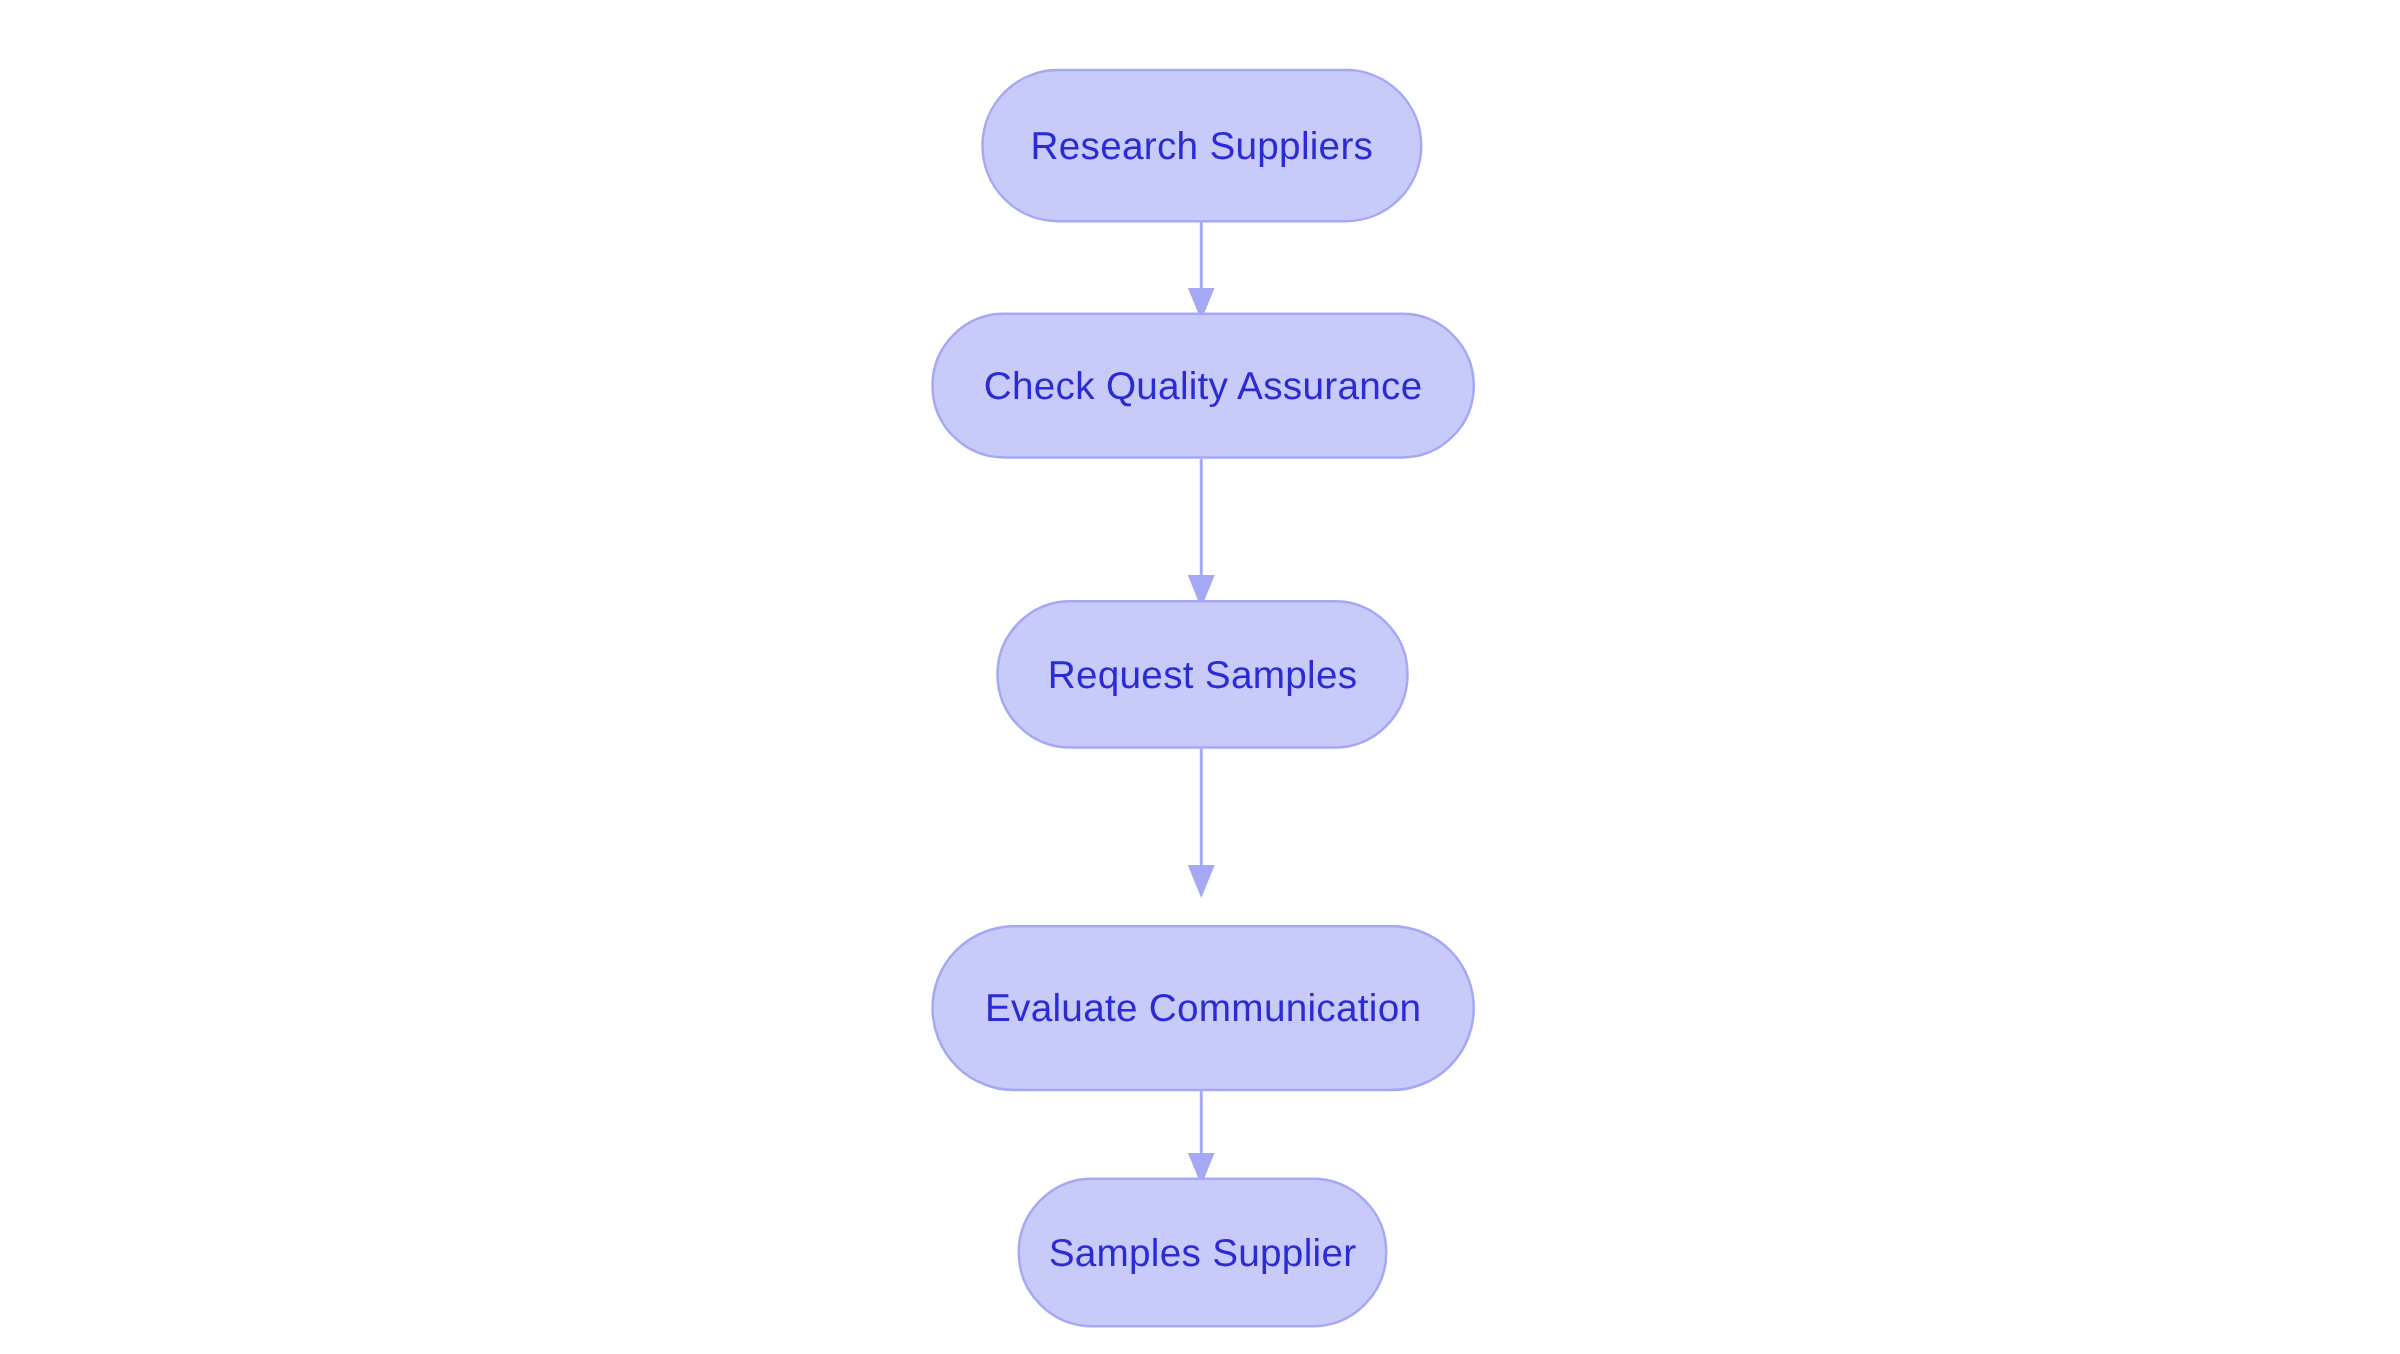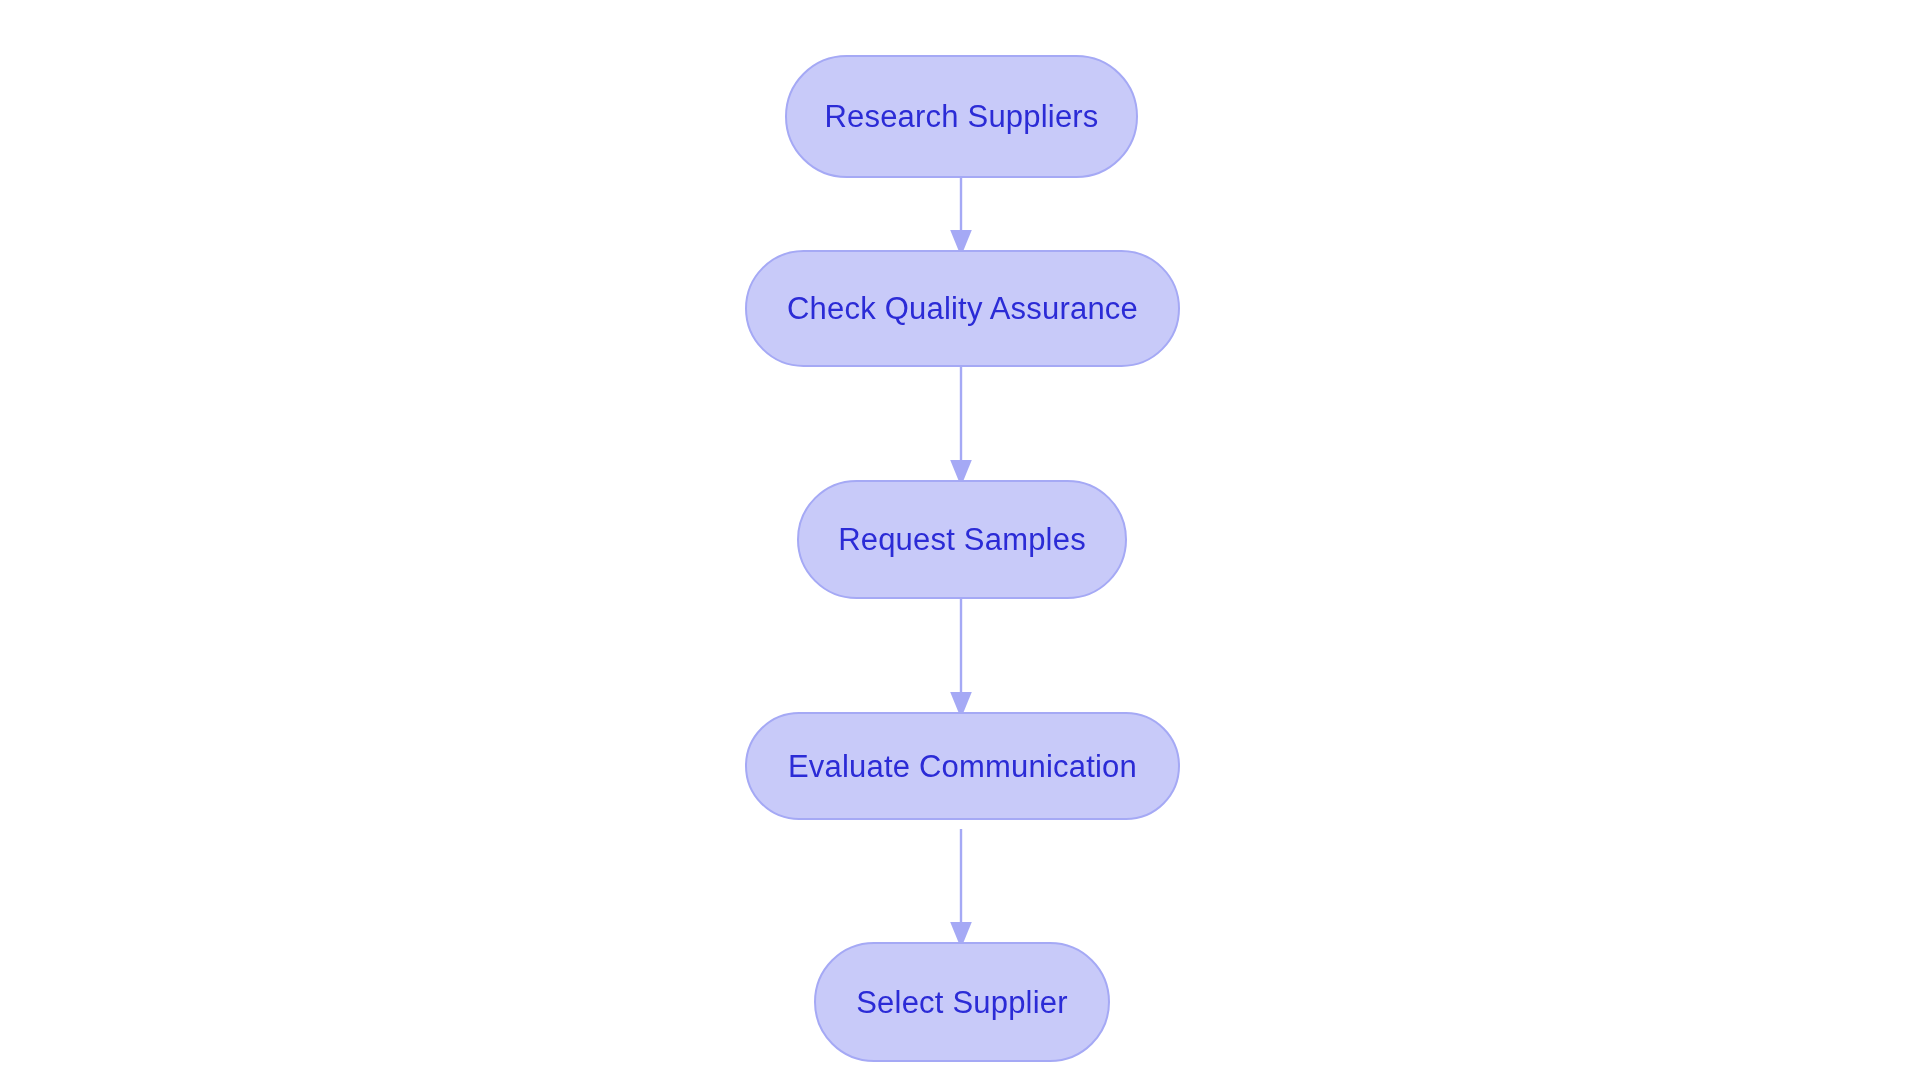--- a/index.html
+++ b/index.html
@@ -42,21 +42,21 @@
     letter-spacing: 0.2px;
     color: #2b2bd6;
     line-height: 1;
     pointer-events: none;
   }
 
   
   #node-0 { left: 785px;  top: 14px;   width: 353px; height: 123px; margin-top: 41px; }
   #node-1 { left: 745px;  top: 250px;  width: 435px; height: 117px; }
   #node-2 { left: 797px;  top: 480px;  width: 330px; height: 119px; }
-  #node-3 { left: 745px;  top: 712px;  width: 435px; height: 108px; }
+  #node-3 { left: 745px;  top: 740px;  width: 435px; height: 133px; }
   #node-4 { left: 814px;  top: 942px;  width: 296px; height: 120px; }
 
   
   .connector {
     position: absolute;
     left: 0;
     top: 0;
     width: 1920px;
     height: 1083px;
     pointer-events: none;
@@ -92,16 +92,16 @@
 
   <div class="node" id="node-1">
     <span class="node-label">Check Quality Assurance</span>
   </div>
 
   <div class="node" id="node-3">
     <span class="node-label">Evaluate Communication</span>
   </div>
 
   <div class="node" id="node-4">
-    <span class="node-label">Select Supplier</span>
+    <span class="node-label">Samples Supplier</span>
   </div>
 
 </div>
 
 </body></html>

